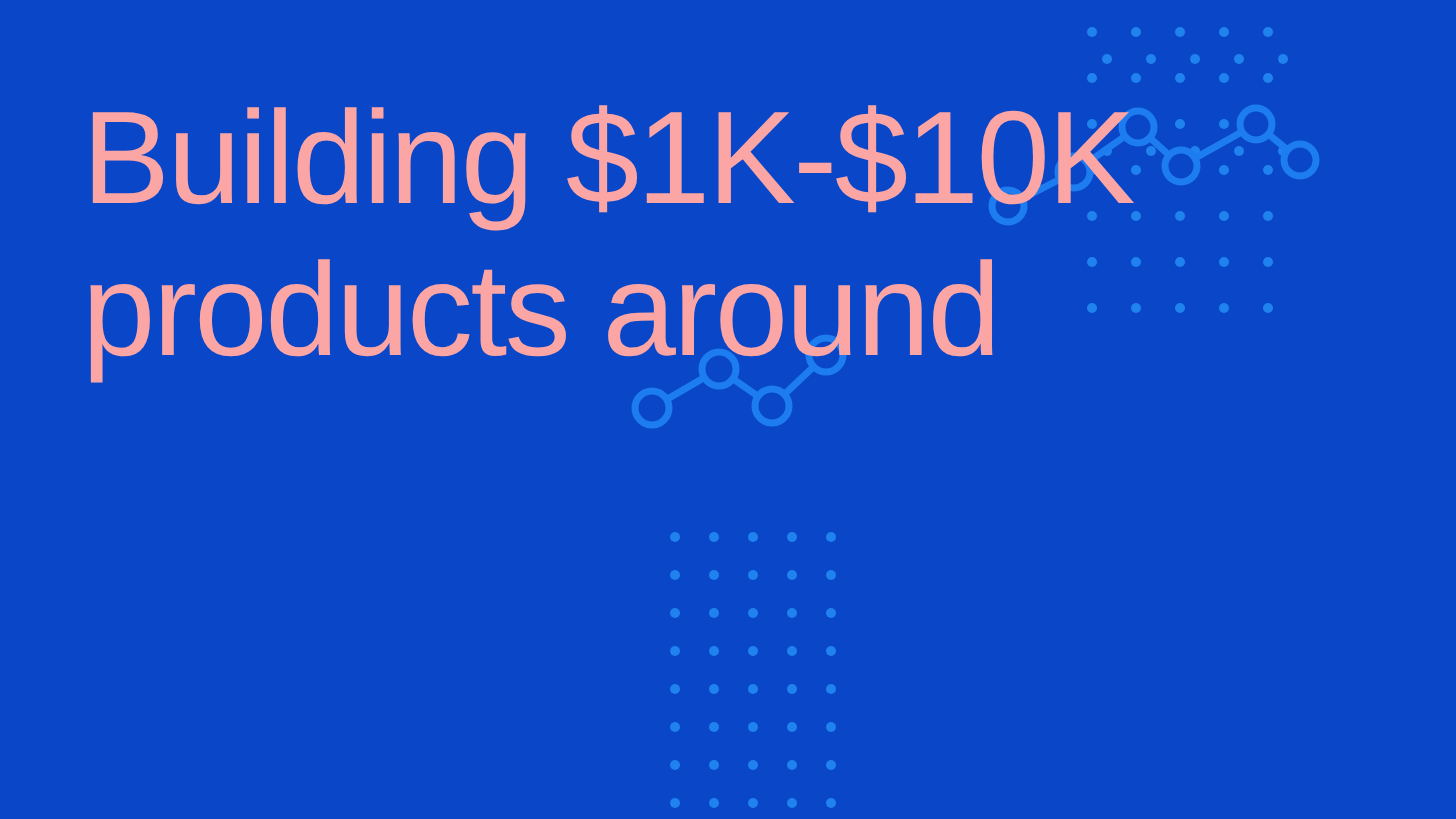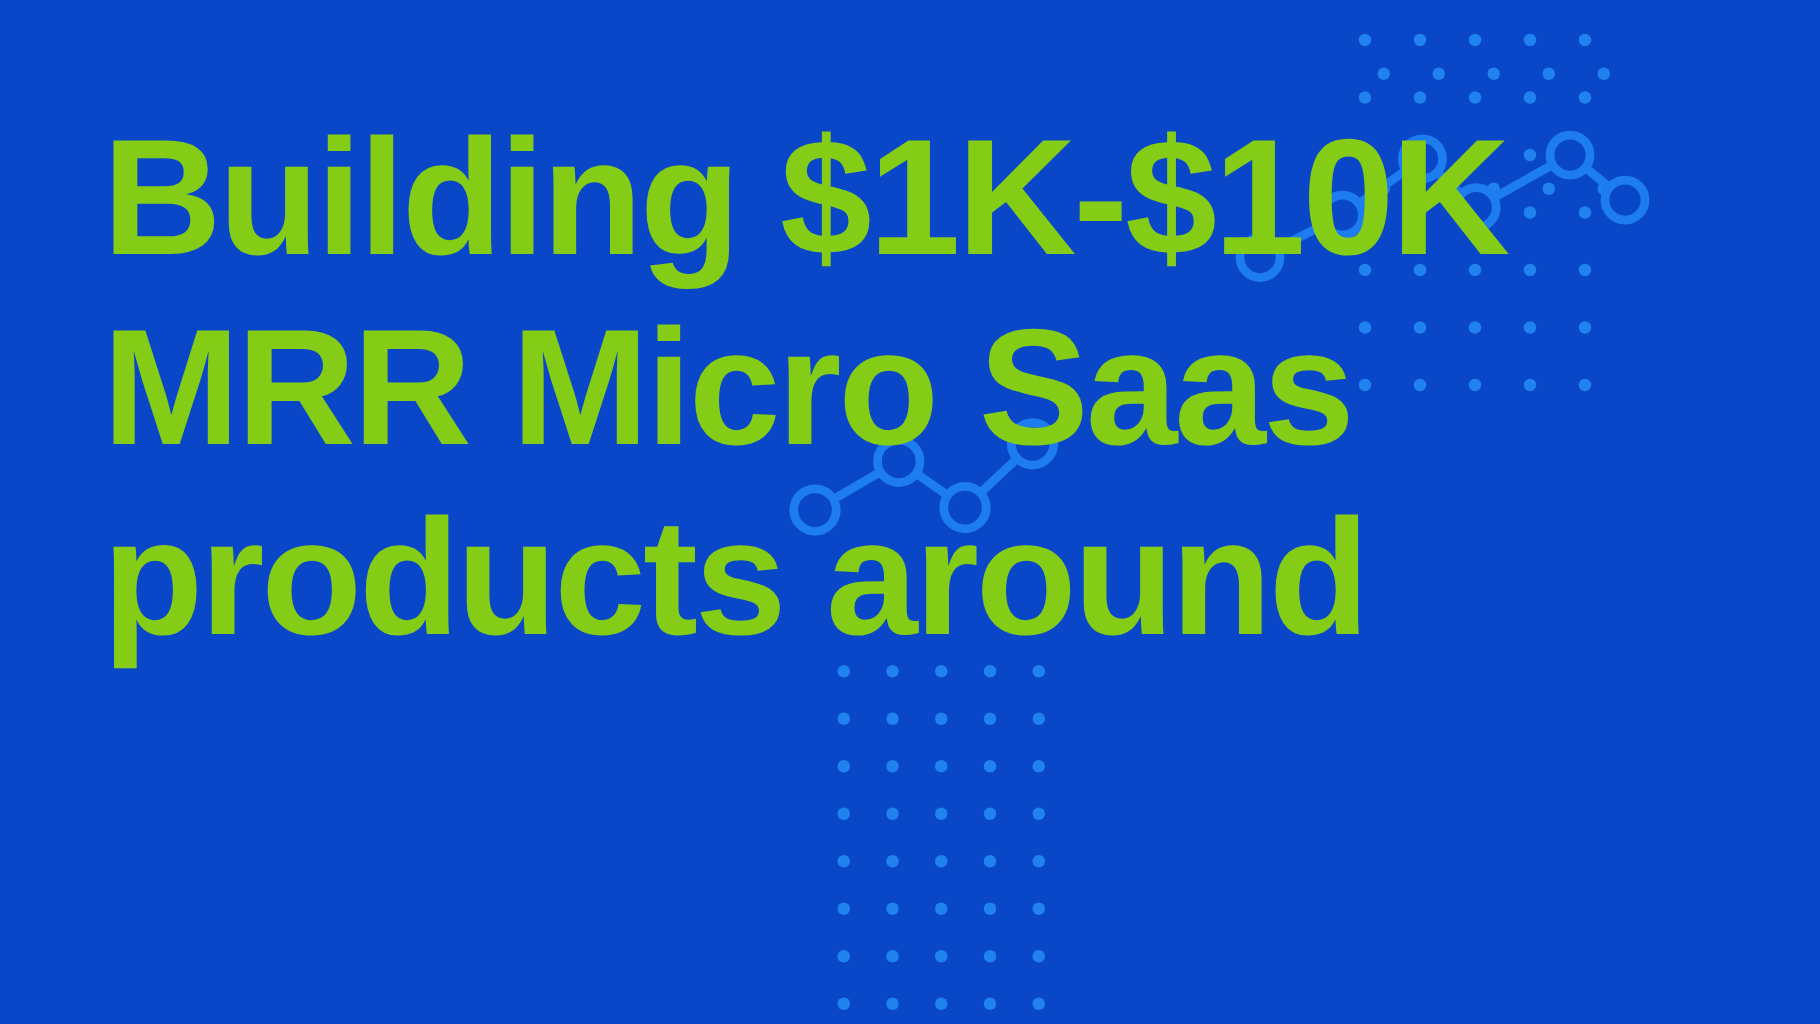--- a/index.html
+++ b/index.html
@@ -25,23 +25,23 @@
   }
   #headline {
     position: absolute;
     left: 82px;
     top: 82px;
     width: 1290px;
     z-index: 5;
   }
   .hl-line {
     display: block;
-    color: #84cc16;
+    color: #fca5a5;
     font-family: "Liberation Sans", sans-serif;
-    font-weight: bold;
+    font-weight: normal;
     font-size: 132px;
     line-height: 152px;
     letter-spacing: -2.5px;
     white-space: nowrap;
     text-rendering: geometricPrecision;
   }
 </style>
 </head>
 <body>
 
@@ -156,17 +156,16 @@
           <circle cx="652" cy="408" r="17" fill="#0a47c8" stroke="#1d7df0" stroke-width="7"></circle>
           <circle cx="719" cy="369" r="17" fill="#0a47c8" stroke="#1d7df0" stroke-width="7"></circle>
           <circle cx="772" cy="406" r="17" fill="#0a47c8" stroke="#1d7df0" stroke-width="7"></circle>
           <circle cx="826" cy="355" r="17" fill="#0a47c8" stroke="#1d7df0" stroke-width="7"></circle>
         </g>
       </g>
   </svg>
 
   <div id="headline">
     <span class="hl-line">Building $1K-$10K</span>
-    <span class="hl-line">MRR Micro Saas</span>
     <span class="hl-line">products around</span>
   </div>
 
 </div>
 
 </body></html>

